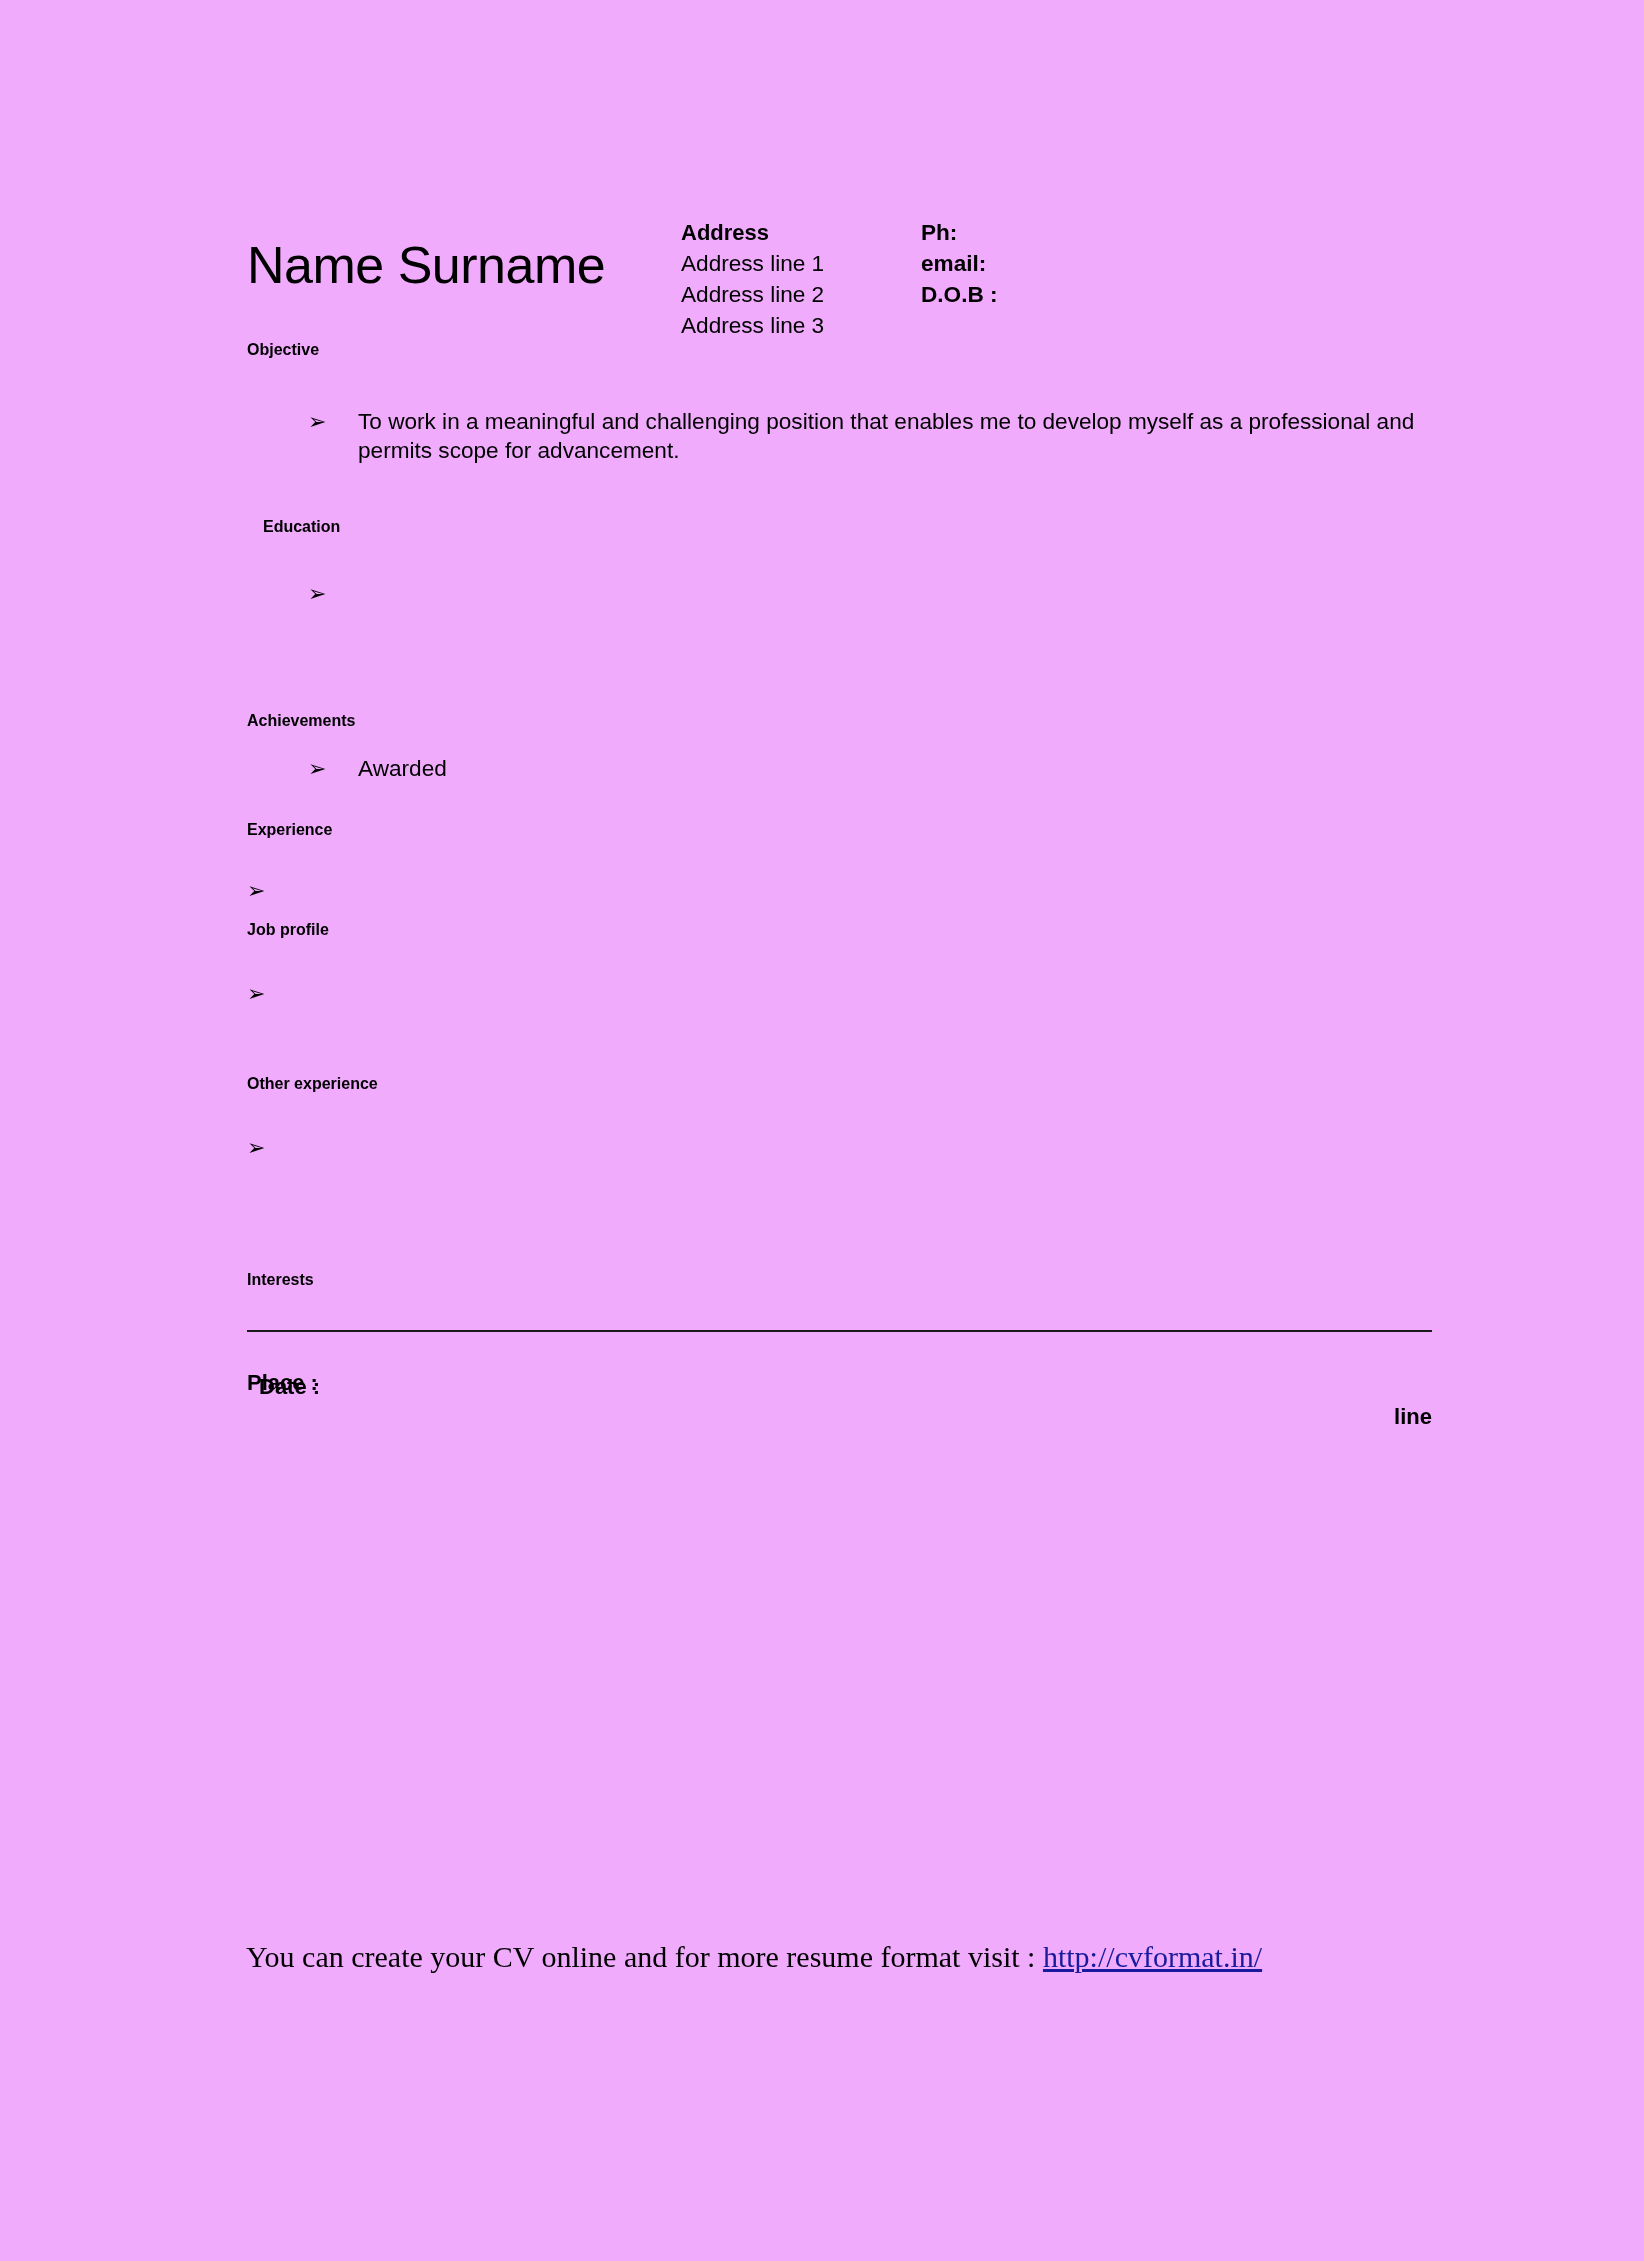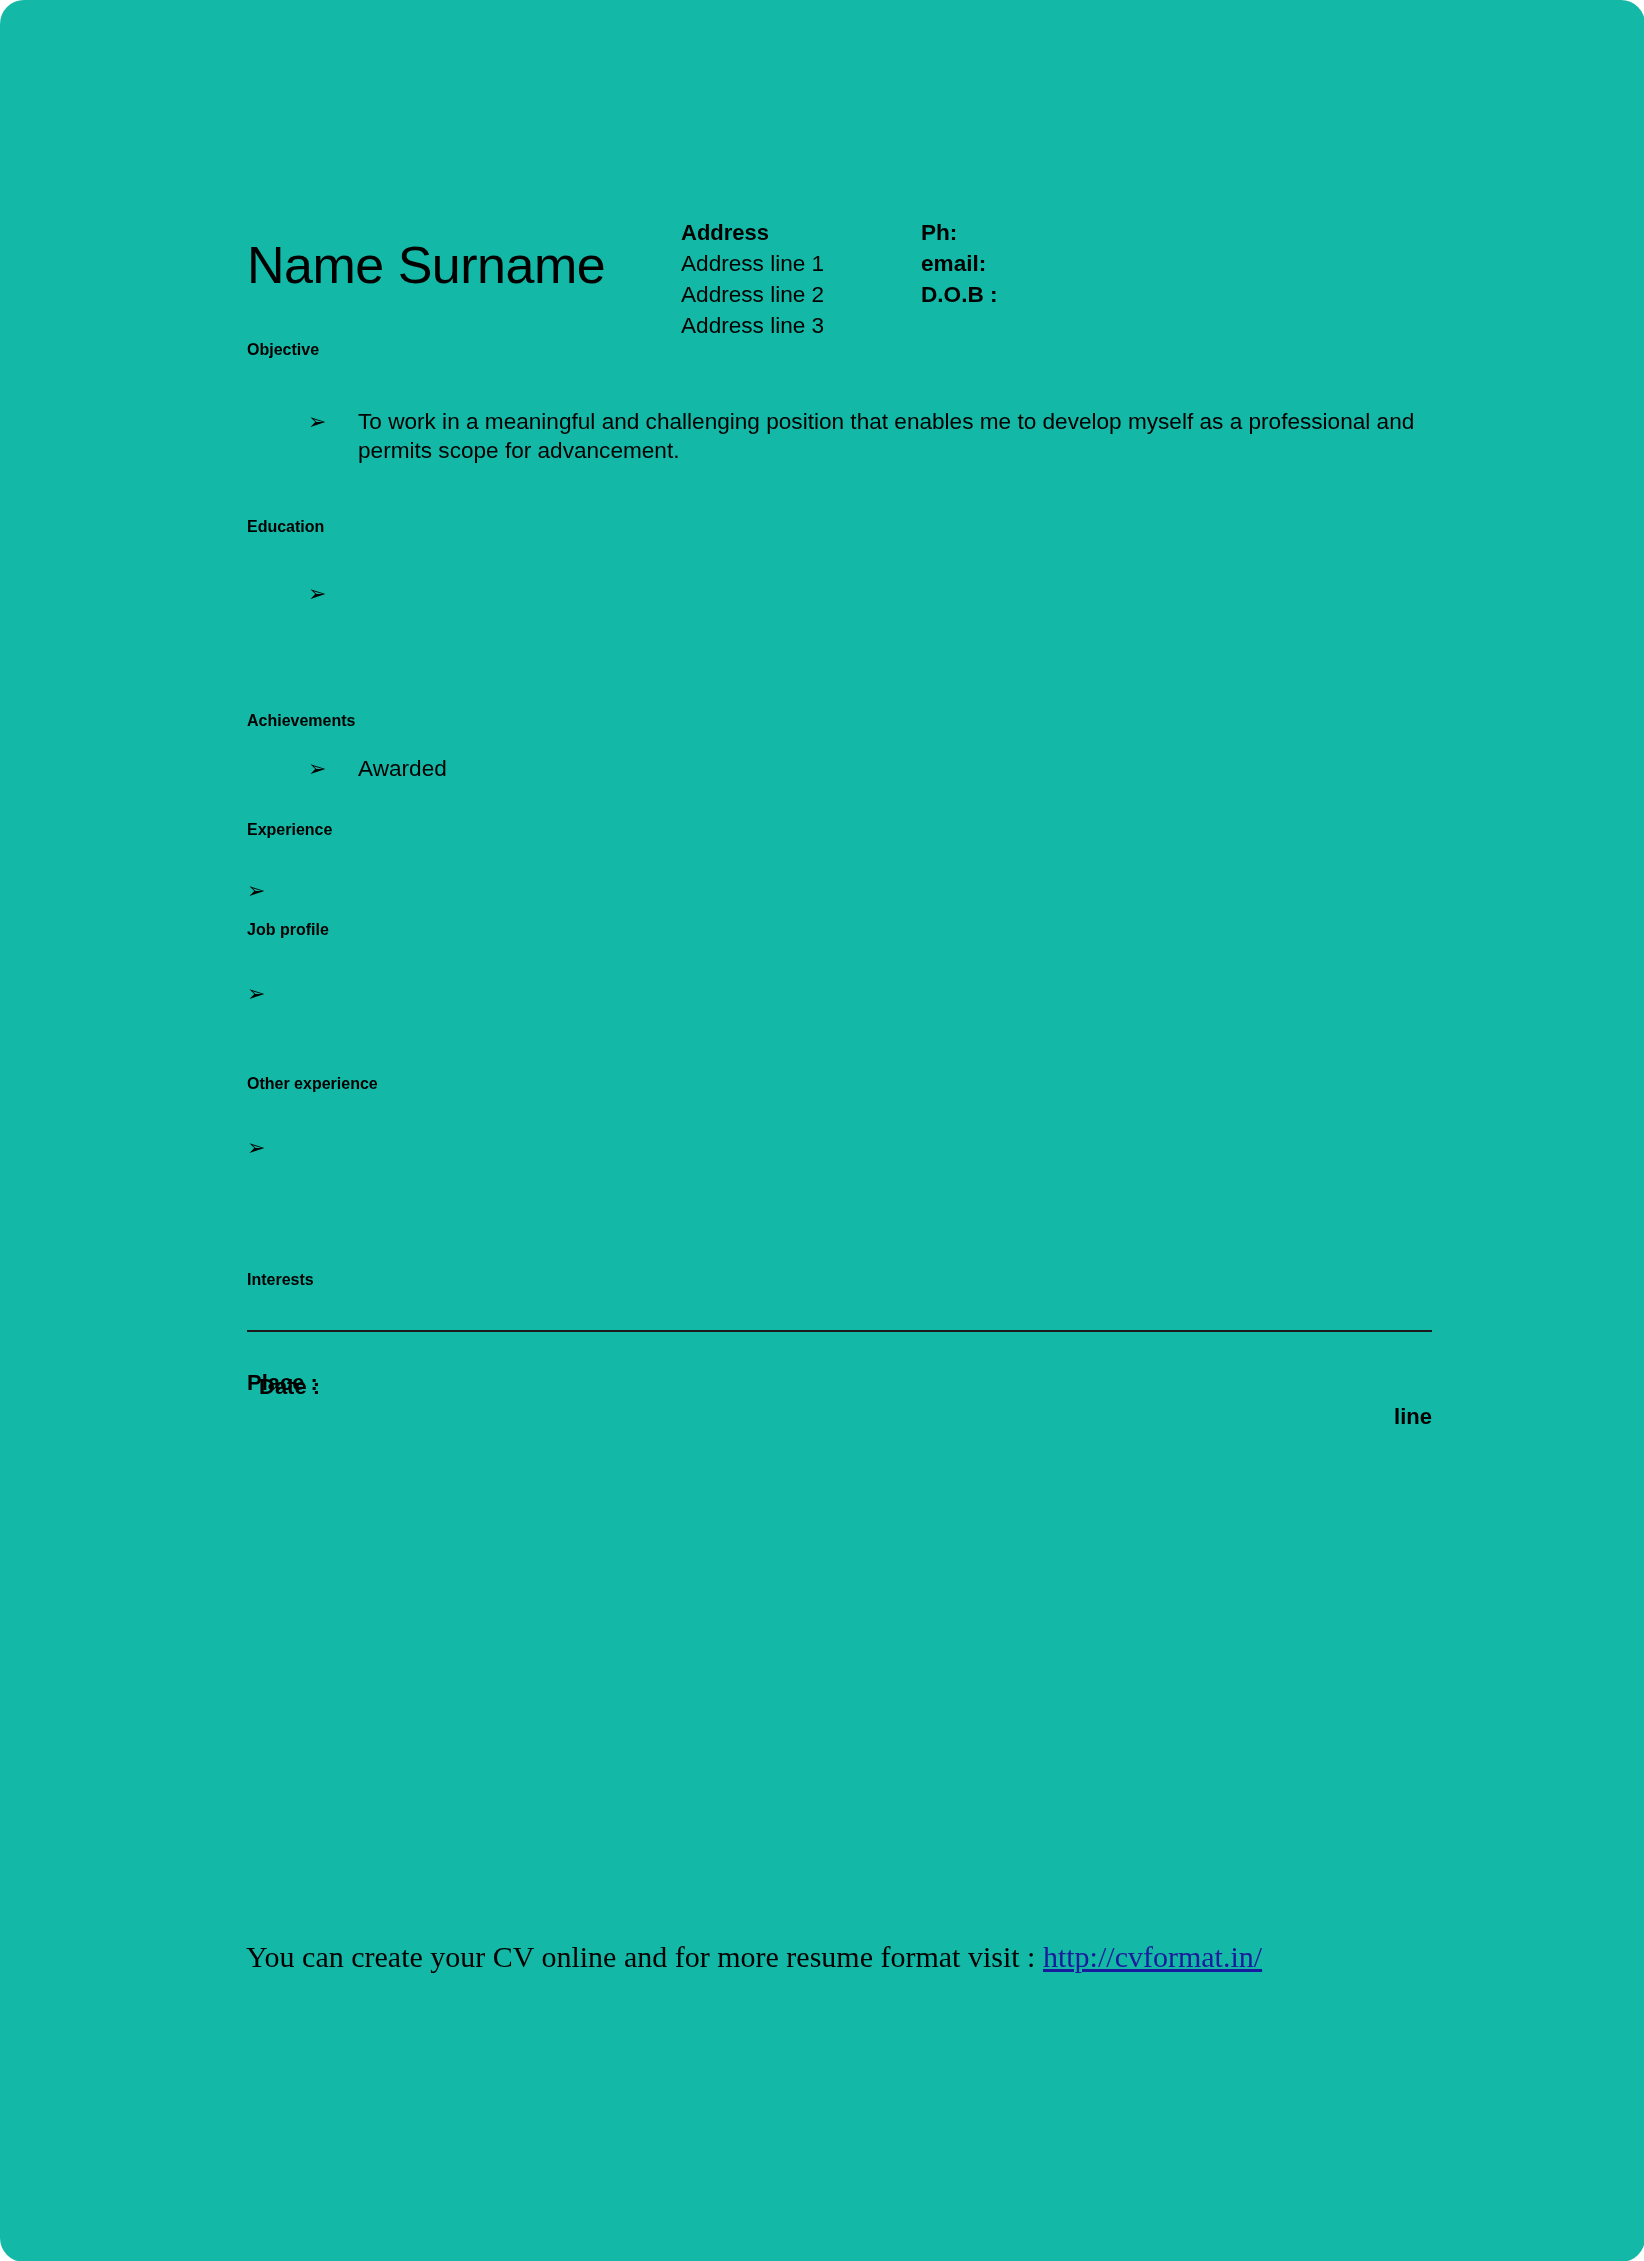--- a/index.html
+++ b/index.html
@@ -5,25 +5,24 @@
 <style>
   html, body {
     margin: 0;
     padding: 0;
     background: #ffffff;
   }
   .page {
     position: relative;
     width: 1645px;
     height: 2262px;
-    background: #14b8a6;
+    background: #f0abfc;
     font-family: "Liberation Sans", sans-serif;
     color: #000000;
     overflow: hidden;
-    border-radius: 24px;
   }
 
   
   .header {
     position: absolute;
     left: 247px;
     top: 215px;
     width: 1194px;
     display: flex;
     align-items: flex-start;
@@ -168,21 +167,21 @@
 
   </div>
 
   <div class="section-heading" style="top:341px;">Objective</div>
 
   <div class="bullet-row indented" style="top:407px;">
     <span class="bullet-glyph">➢</span>
     <span class="bullet-text wide">To work in a meaningful and challenging position that enables me to develop myself as a professional and permits scope for advancement.</span>
   </div>
 
-  <div class="section-heading" style="top:518px;">Education</div>
+  <div class="section-heading" style="top:518px;margin-left:16px;">Education</div>
 
   <div class="bullet-row indented" style="top:579px;">
     <span class="bullet-glyph">➢</span>
     <span class="bullet-text"></span>
   </div>
 
   <div class="section-heading" style="top:692px;margin-top:20px;">Achievements</div>
 
   <div class="bullet-row indented" style="top:754px;">
     <span class="bullet-glyph">➢</span>

